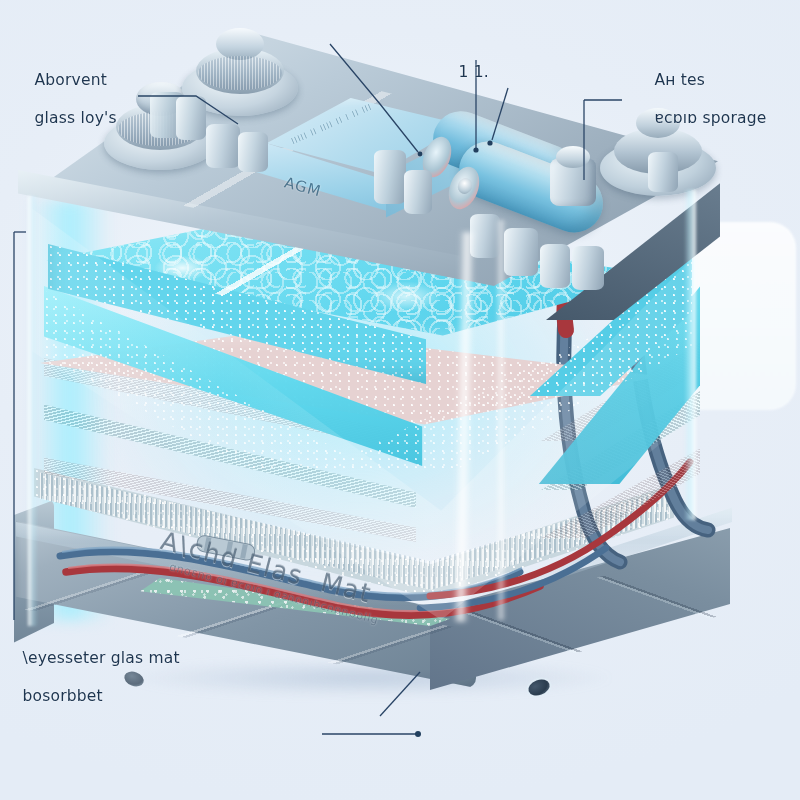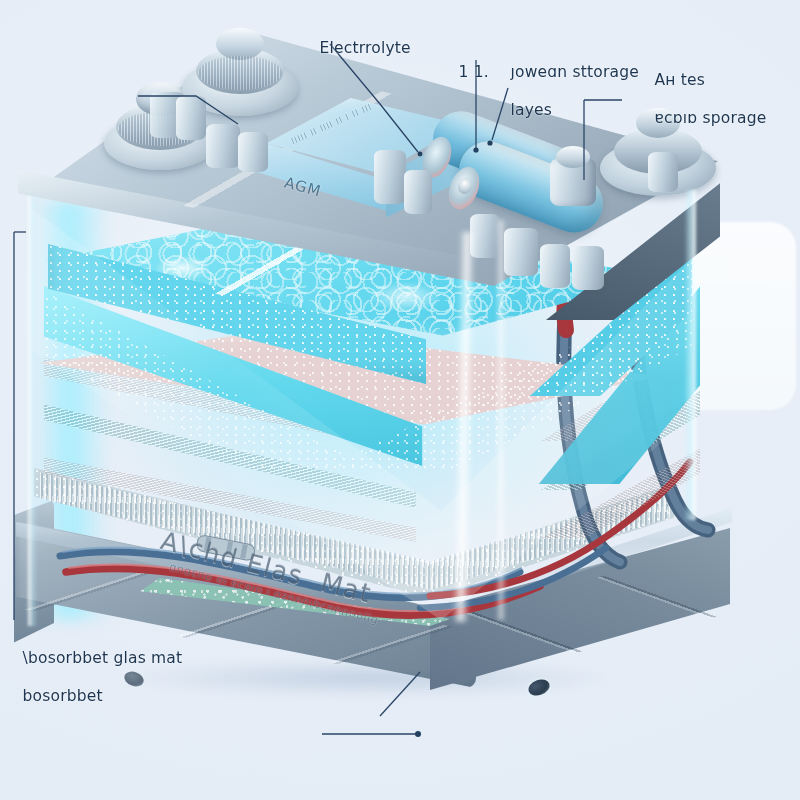--- a/index.html
+++ b/index.html
@@ -490,38 +490,35 @@
     <path d="M584 100 L 584 180" stroke="#2a4566" stroke-width="1.3" fill="none"></path>
 
     <path d="M14 232 L 14 620" stroke="#2a4566" stroke-width="1.3" fill="none"></path>
     <path d="M14 232 L 26 232" stroke="#2a4566" stroke-width="1.3" fill="none"></path>
 
     <path d="M322 734 L 416 734" stroke="#2a4566" stroke-width="1.3" fill="none"></path>
     <circle cx="418" cy="734" r="3" fill="#22405f"></circle>
     <path d="M380 716 L 420 672" stroke="#2a4566" stroke-width="1.3" fill="none"></path>
   </svg>
 
-
-  <div class="label" style="left:299px;top:20px;">
-    <span>Electrrolyte</span>
+  <div class="label" style="left:14px;top:52px;">
+    <span>Aborvent</span><br>
+    <span>glass loy's</span>
   </div>
+
 
   <div class="label" style="left:438px;top:44px;text-align:right;">
     <span>1 1.</span>
   </div>
 
-  <div class="label" style="left:490px;top:44px;">
-    <span>ȷoweɑn sttorage</span><br>
-    <span>layes</span>
-  </div>
 
   <div class="label" style="left:634px;top:52px;">
     <span>Aʜ tes</span><br>
     <span>ɐcɒıɒ sporage</span>
   </div>
 
   <div class="label" style="left:2px;top:630px;">
-    <span>\bosorbbet glas mat</span><br>
+    <span>\eyesseter glas mat</span><br>
     <span class="small">bosorbbet</span>
   </div>
 
 
 </div>
 
 </body></html>

